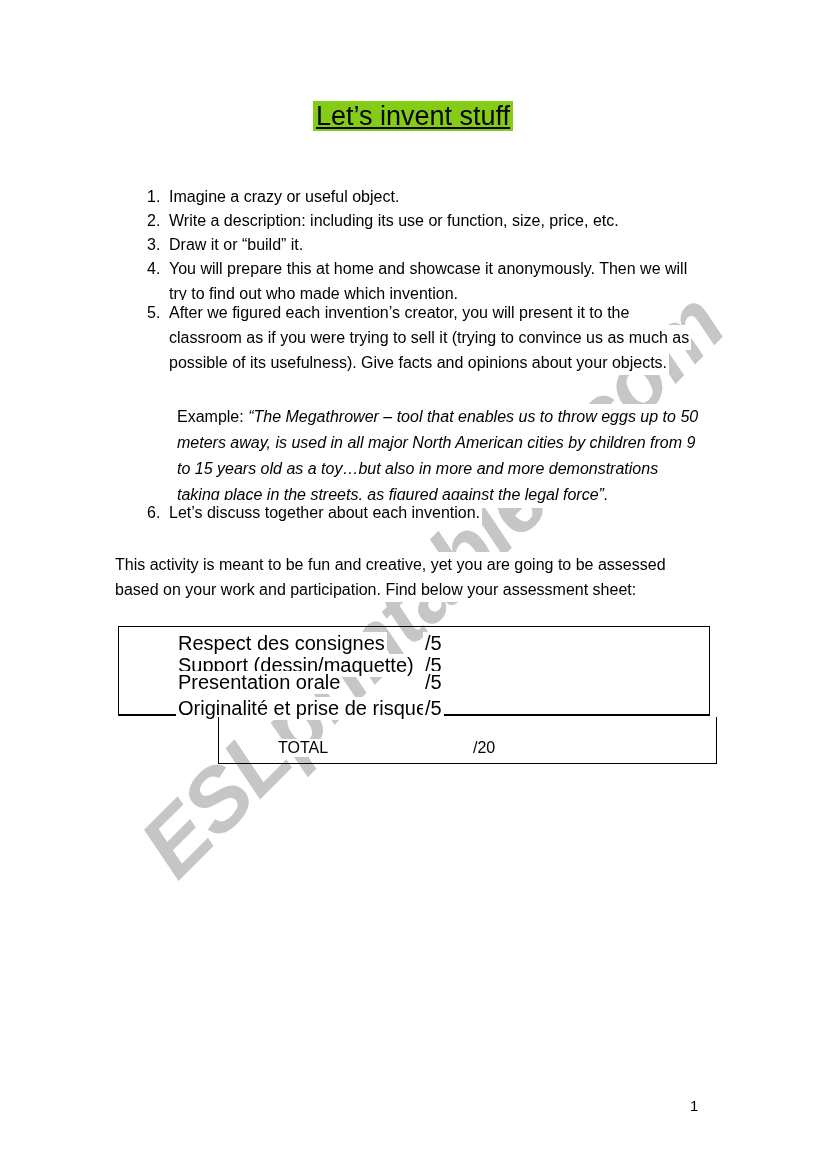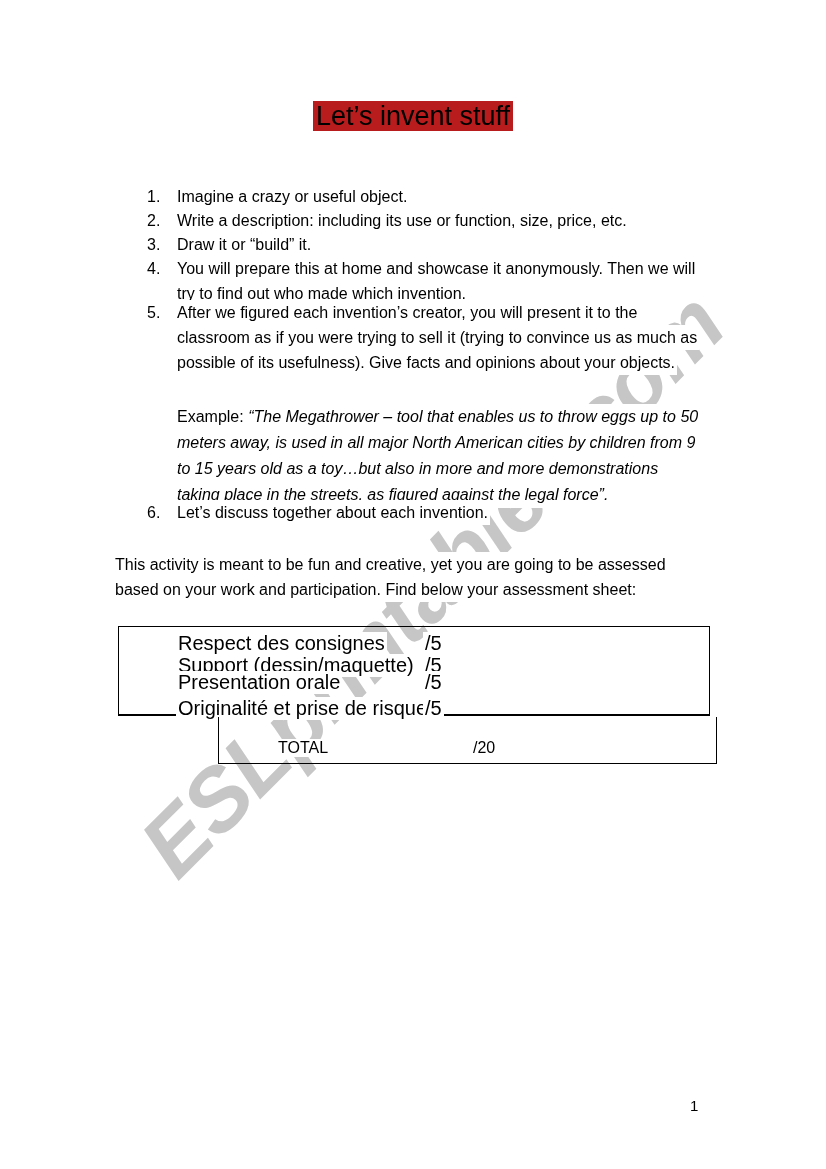--- a/index.html
+++ b/index.html
@@ -14,24 +14,24 @@
     position:absolute;left:432px;top:585px;z-index:1;
     transform:translate(-50%,-50%) rotate(-45deg);
     font-style:italic;font-weight:bold;font-size:88px;letter-spacing:-1px;
     color:#c6c6c6;white-space:nowrap;
   }
   .content{position:absolute;inset:0;z-index:2;}
   .title{
     position:absolute;left:0;top:99px;width:100%;margin:0;
     text-align:center;font-size:27px;font-weight:normal;line-height:34px;
   }
-  .title-inner{background:#b91c1c;padding:0 3px;}
+  .title-inner{text-decoration:underline;background:#84cc16;padding:0 3px;}
   .li{position:absolute;left:147px;font-size:16px;line-height:25px;white-space:nowrap;}
   .num{position:absolute;left:0;top:0;background:#fff;padding-right:2px;}
-  .lines{margin-left:28px;}
+  .lines{margin-left:20px;}
   .line{background:#fff;display:inline-block;padding:0 2px;}
   .example{position:absolute;left:175px;top:388px;font-size:16px;line-height:26px;white-space:nowrap;margin-top:16px;}
   .ital{font-style:italic;}
   .para{position:absolute;left:113px;top:552px;font-size:16px;line-height:25px;white-space:nowrap;}
   .score-box{
     position:absolute;left:118px;top:626px;width:590px;height:87px;
     border:1px solid #000;border-bottom:2px solid #000;font-size:20px;
   }
   .arow{position:absolute;left:57px;height:22px;white-space:nowrap;}
   .albl{background:#fff;display:inline-block;padding:0 2px;}

